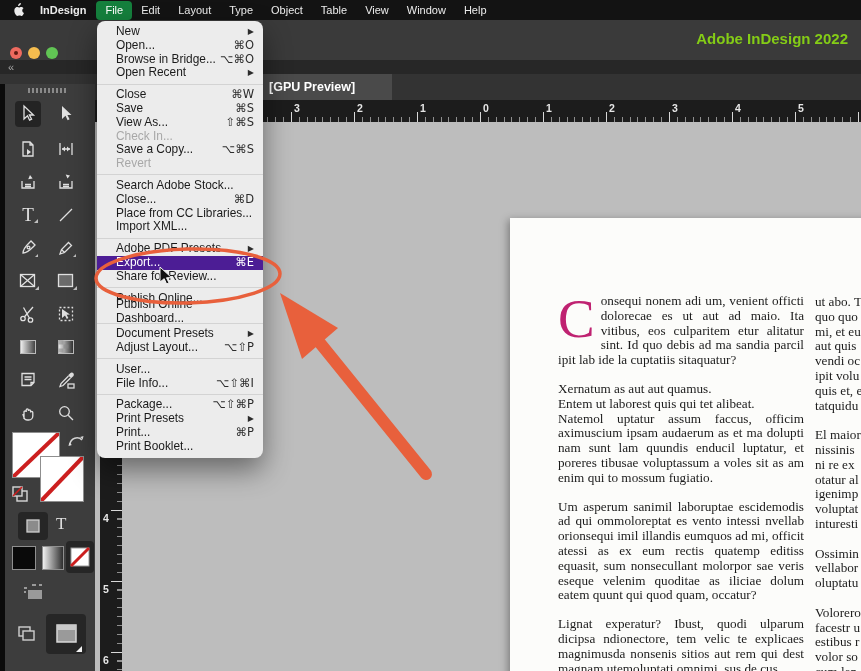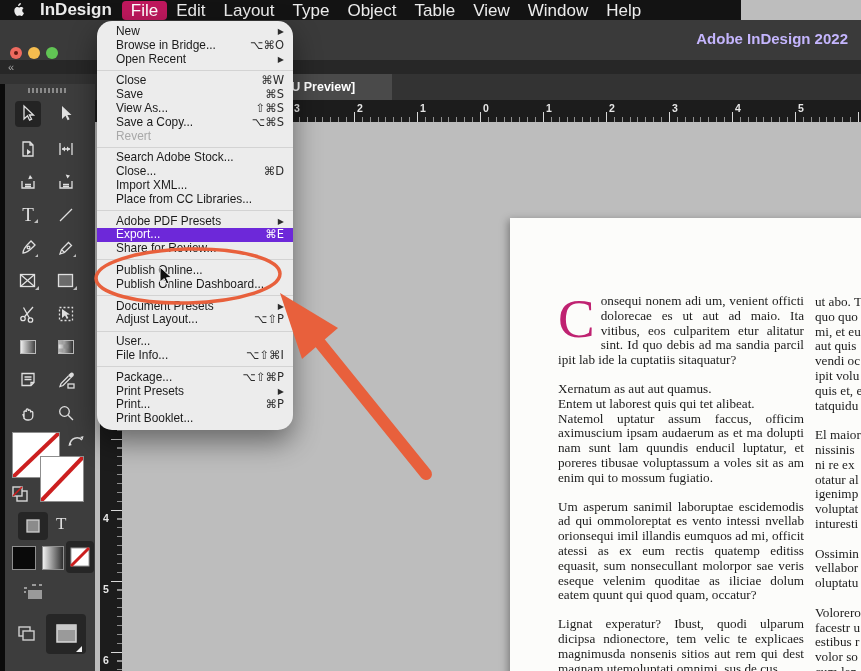--- a/index.html
+++ b/index.html
@@ -1,34 +1,34 @@
 <!DOCTYPE html>
 <html style="--accent: #e8603c;"><head>
 <meta charset="utf-8">
 <style>
   html,body{margin:0;padding:0;background:#000;}
   .screen{position:relative;width:861px;height:671px;overflow:hidden;background:#bdbdbd;
           font-family:"Liberation Sans","DejaVu Sans",sans-serif;-webkit-font-smoothing:antialiased;}
 
   
-  .menubar{position:absolute;left:0;top:0;width:741px;height:20px;background:#131313;
-           display:flex;align-items:center;color:#ececec;font-size:17px;z-index:40;}
+  .menubar{position:absolute;left:0;top:0;width:861px;height:20px;background:#131313;
+           display:flex;align-items:center;color:#ececec;font-size:11px;z-index:40;}
   .apple{width:22px;display:flex;justify-content:center;margin-left:8px;}
   .appname{font-weight:bold;padding:0 10px;}
   .mb-item{padding:1px 9px;border-radius:4px;line-height:17px;}
-  .mb-item.active{background:#be185d;color:#fff;}
+  .mb-item.active{background:#15803d;color:#fff;}
 
   
   .titlebar{position:absolute;left:0;top:20px;width:861px;height:40px;background:#3a3a3a;z-index:5;}
   .tl{position:absolute;width:12px;height:12px;border-radius:50%;top:27px;}
   .tl.red{left:10px;background:#ee6a5f;}
   .tl.red::after{content:"";position:absolute;left:4px;top:4px;width:4px;height:4px;border-radius:50%;background:#611a12;}
   .tl.yellow{left:28px;background:#f5bd4f;}
   .tl.green{left:46px;background:#61c554;}
-  .wintitle{position:absolute;right:13px;top:10px;font-size:15px;font-weight:bold;color:#c4b5fd;}
+  .wintitle{position:absolute;right:13px;top:10px;font-size:15px;font-weight:bold;color:#84cc16;}
 
   
   .appstrip{position:absolute;left:0;top:60px;width:861px;height:14px;background:#272727;z-index:5;}
   .collapse{position:absolute;left:8px;top:1px;color:#a6a6a6;font-size:11px;letter-spacing:1px;}
   .tabbar{position:absolute;left:0;top:74px;width:861px;height:26px;background:#333333;z-index:5;}
   .tab{position:absolute;left:252px;top:0;height:26px;width:140px;background:#4a4a4a;
        color:#fff;font-weight:bold;font-size:12.5px;line-height:26px;padding-left:17px;box-sizing:border-box;}
 
   
   .hruler{position:absolute;left:95px;top:100px;width:766px;height:22px;background:#1c1c1c;z-index:6;}
@@ -65,26 +65,26 @@
         background:repeating-linear-gradient(90deg,#8a8a8a 0 2px,transparent 2px 4px);}
   .tool{position:absolute;width:26px;height:26px;display:flex;align-items:center;justify-content:center;}
   .tool.sel{background:#242424;border-radius:4px;}
   .tool svg{display:block;}
   .tick{stroke:#e0e0e0;stroke-width:1.3;fill:none;}
   .fillw{fill:#e0e0e0;}
   .swatch{position:absolute;background:#fff;border:1px solid #8f8f8f;box-sizing:border-box;}
   .btn-dark{position:absolute;background:#262626;border-radius:4px;}
 
   
-  .file-menu{position:absolute;left:97px;top:21px;width:196px;background:#ececec;border-radius:15px;
+  .file-menu{position:absolute;left:97px;top:21px;width:166px;background:#ececec;border-radius:8px;
              box-shadow:0 12px 28px rgba(0,0,0,.45);padding:4px 0;z-index:50;}
   .menu-item{height:13.8px;line-height:13.8px;font-size:11.9px;color:#1b1b1b;
              padding:0 9px 0 19px;display:flex;justify-content:space-between;align-items:center;}
   .menu-item.disabled{color:#a8a8a8;}
-  .menu-item.selected{background:#6d28d9;color:#fff;}
+  .menu-item.selected{background:#4c1d95;color:#fff;}
   .menu-item.selected .mi-right{color:#fff;}
   .mi-right{color:#2c2c2c;font-family:"DejaVu Sans",sans-serif;font-size:11.5px;}
   .mi-right.sub{font-size:8px;}
   .menu-sep{height:1px;background:#d3d3d3;margin:3.5px 0;}
 
   
   .overlay{position:absolute;left:0;top:0;width:861px;height:671px;z-index:80;pointer-events:none;}
 </style>
 </head>
 <body>
@@ -390,63 +390,71 @@
           <path d="M30 38 h6 v-6 z" fill="#f2f2f2"></path>
         </svg></div>
   </div>
 
   <div class="file-menu">
       <div class="menu-item">
         <span class="mi-label">New</span>
         <span class="mi-right sub">▶</span>
       </div>
       <div class="menu-item">
+        <span class="mi-label">Open...</span>
+        <span class="mi-right">⌘O</span>
+      </div>
+      <div class="menu-item">
         <span class="mi-label">Browse in Bridge...</span>
         <span class="mi-right">⌥⌘O</span>
       </div>
       <div class="menu-item">
         <span class="mi-label">Open Recent</span>
         <span class="mi-right sub">▶</span>
       </div>
       <div class="menu-sep"></div>
       <div class="menu-item">
         <span class="mi-label">Close</span>
         <span class="mi-right">⌘W</span>
       </div>
       <div class="menu-item">
         <span class="mi-label">Save</span>
         <span class="mi-right">⌘S</span>
       </div>
       <div class="menu-item">
         <span class="mi-label">View As...</span>
         <span class="mi-right">⇧⌘S</span>
       </div>
+      <div class="menu-item disabled">
+        <span class="mi-label">Check In...</span>
+        <span class="mi-right"></span>
+      </div>
       <div class="menu-item">
         <span class="mi-label">Save a Copy...</span>
         <span class="mi-right">⌥⌘S</span>
       </div>
       <div class="menu-item disabled">
         <span class="mi-label">Revert</span>
         <span class="mi-right"></span>
       </div>
       <div class="menu-sep"></div>
       <div class="menu-item">
         <span class="mi-label">Search Adobe Stock...</span>
         <span class="mi-right"></span>
       </div>
       <div class="menu-item">
         <span class="mi-label">Close...</span>
         <span class="mi-right">⌘D</span>
       </div>
       <div class="menu-item">
+        <span class="mi-label">Place from CC Libraries...</span>
+        <span class="mi-right"></span>
+      </div>
+      <div class="menu-item">
         <span class="mi-label">Import XML...</span>
-        <span class="mi-right"></span>
-      </div>
-      <div class="menu-item">
-        <span class="mi-label">Place from CC Libraries...</span>
         <span class="mi-right"></span>
       </div>
       <div class="menu-sep"></div>
       <div class="menu-item">
         <span class="mi-label">Adobe PDF Presets</span>
         <span class="mi-right sub">▶</span>
       </div>
       <div class="menu-item selected">
         <span class="mi-label">Export...</span>
         <span class="mi-right">⌘E</span>

